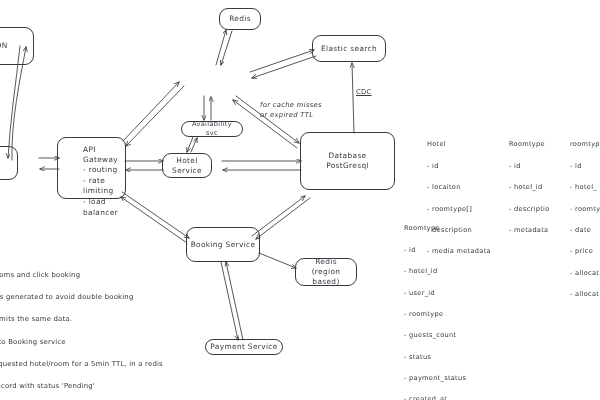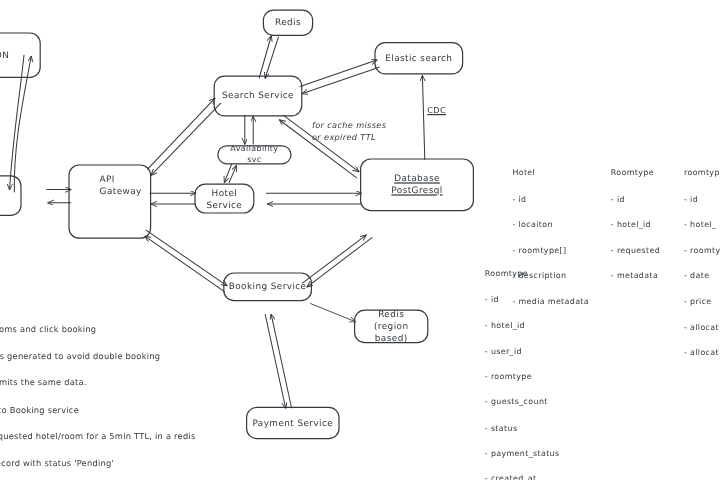--- a/index.html
+++ b/index.html
@@ -135,61 +135,63 @@
       <path d="M243,340 L226,262"></path>
     </g>
   </svg>
 
   <div class="node" style="left:-36px;top:27px;width:70px;height:38px;">CDN</div>
 
   <div class="node" style="left:-34px;top:146px;width:52px;height:34px;">...er</div>
 
   <div class="node left-text" style="left:57px;top:137px;width:69px;height:62px;flex-direction:column;padding-left:25px;">
     <span>API Gateway</span>
+    <span class="gw-body">- routing
+- rate limiting
+- load balancer</span>
   </div>
 
   <div class="node" style="left:219px;top:8px;width:42px;height:22px;">Redis</div>
 
-  <div class="node" style="left:178px;top:63px;width:74px;height:34px;">Search Service</div>
 
   <div class="node" style="left:181px;top:121px;width:62px;height:16px;font-size:6.6px;">Availability svc</div>
 
   <div class="node" style="left:312px;top:35px;width:74px;height:27px;">Elastic search</div>
 
   <div class="node" style="left:162px;top:153px;width:50px;height:25px;">Hotel Service</div>
 
-  <div class="node" style="left:300px;top:132px;width:95px;height:44px;text-decoration:underline;">Database
+  <div class="node" style="left:300px;top:132px;width:95px;height:58px;">Database
 PostGresql</div>
 
-  <div class="node" style="left:186px;top:227px;width:74px;height:24px;">Booking Service</div>
+  <div class="node" style="left:186px;top:227px;width:74px;height:35px;">Booking Service</div>
 
   <div class="node" style="left:295px;top:258px;width:62px;height:28px;">Redis
 (region based)</div>
 
-  <div class="node" style="left:205px;top:339px;width:78px;height:27px;">Payment Service</div>
+  <div class="node" style="left:205px;top:339px;width:78px;height:16px;">Payment Service</div>
 
   <div class="edge-label" style="left:260px;top:101px;font-style:italic;">for cache misses
 or expired TTL</div>
 
   <div class="edge-label" style="left:356px;top:88px;text-decoration:underline;">CDC</div>
 
   <div class="schema" style="left:427px;top:128px;">
     <span class="sch-title">Hotel</span>
     <span>- id</span><br>
     <span>- locaiton</span><br>
     <span>- roomtype[]</span><br>
     <span>- description</span><br>
     <span>- media metadata</span>
   </div>
 
   <div class="schema" style="left:509px;top:128px;">
     <span class="sch-title">Roomtype</span>
     <span>- id</span><br>
     <span>- hotel_id</span><br>
-    <span>- requested</span><br>
+    <span>- descriptio</span><br>
     <span>- metadata</span>
   </div>
 
   <div class="schema" style="left:570px;top:128px;">
     <span class="sch-title">roomtype</span>
     <span>- id</span><br>
     <span>- hotel_</span><br>
     <span>- roomty</span><br>
     <span>- date</span><br>
     <span>- price</span><br>

